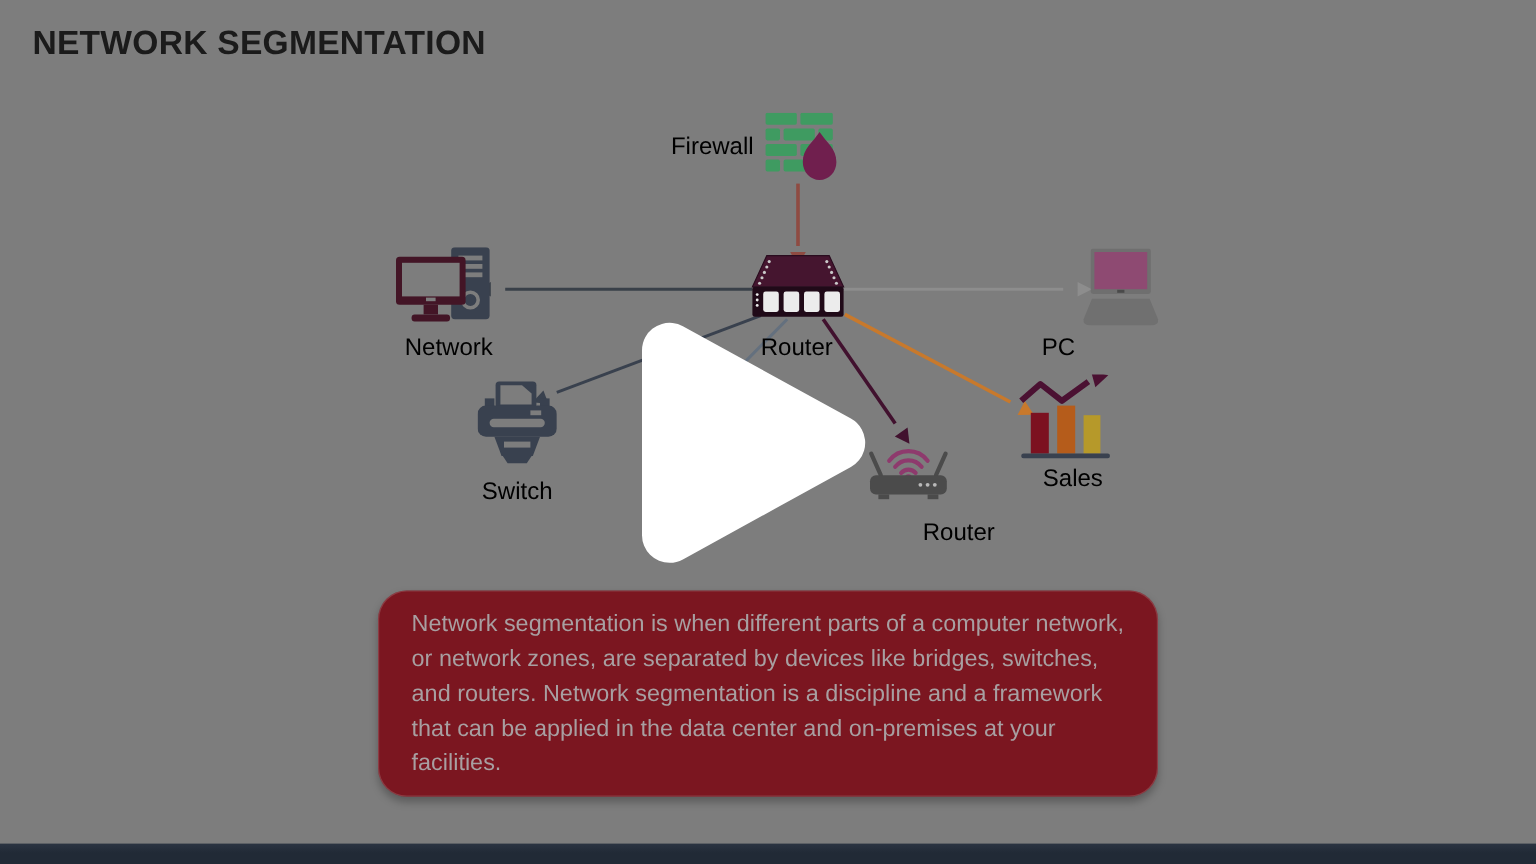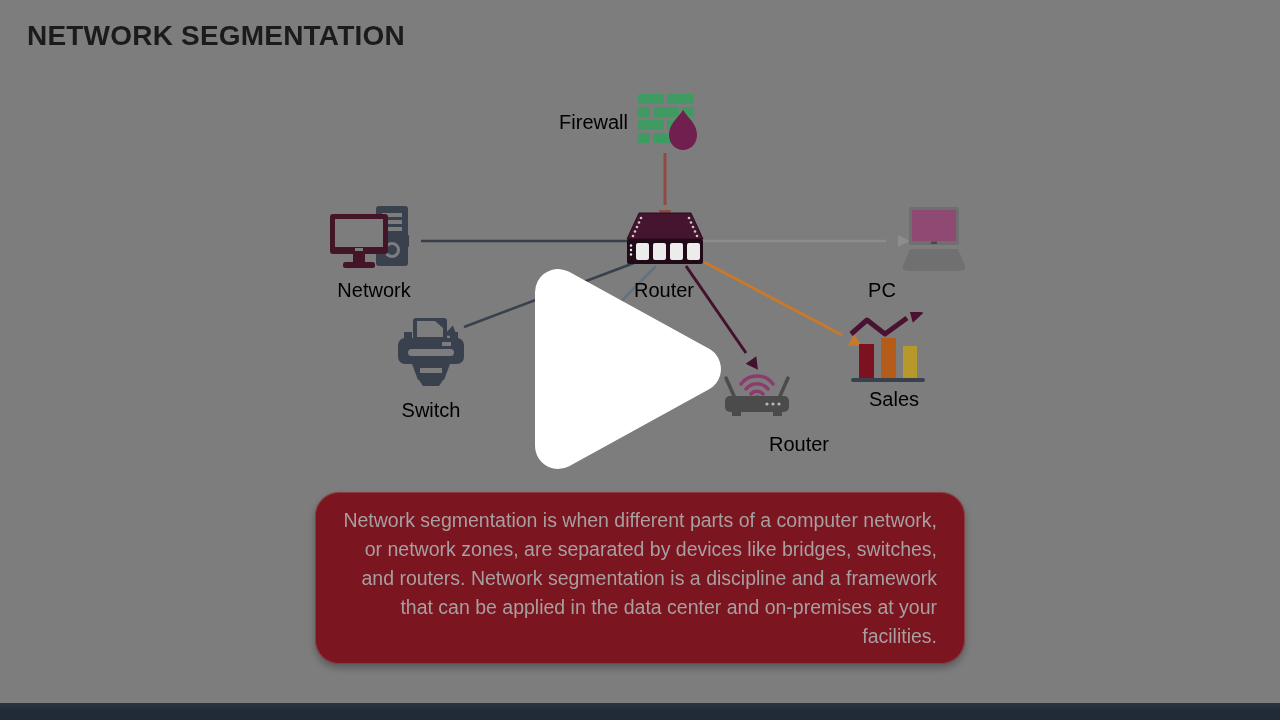--- a/index.html
+++ b/index.html
@@ -23,21 +23,21 @@
     position:absolute;font-size:20px;color:#000000;text-align:center;
   }
   .nlabel.right{text-align:right;}
   .callout{
     position:absolute;left:315px;top:492px;width:650px;height:172px;
     background:#7b1620;border-radius:24px;
     box-shadow:0 4px 7px rgba(0,0,0,.28), inset 0 0 0 1px rgba(190,170,172,.25);
     display:flex;align-items:center;justify-content:center;
   }
   .callout-text{
-    width:594px;text-align:right;color:#a89fa1;
+    width:594px;text-align:left;color:#a89fa1;
     font-size:19.5px;line-height:29px;
   }
   .play-overlay{position:absolute;left:0;top:0;cursor:pointer;}
   .player-bar{
     position:absolute;left:0;bottom:0;width:1280px;height:17px;
     background:linear-gradient(180deg,#2b3442 0%,#212a36 45%,#212a36 100%);
     cursor:pointer;
   }
 </style>
 </head>

